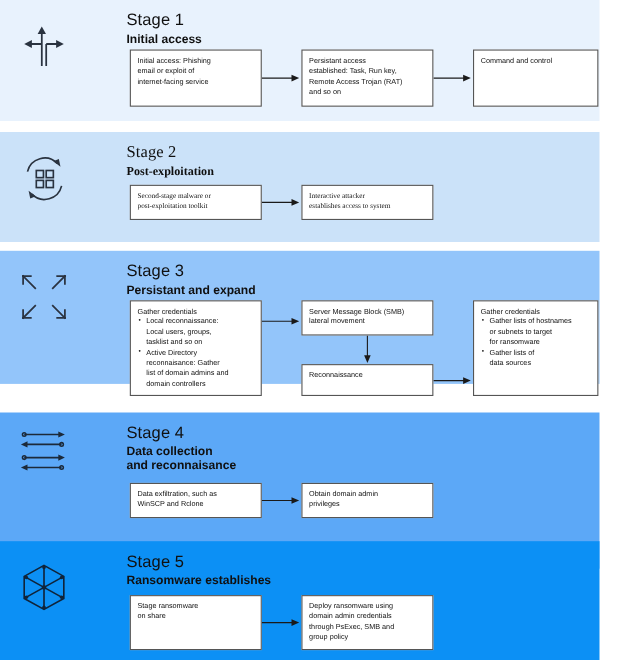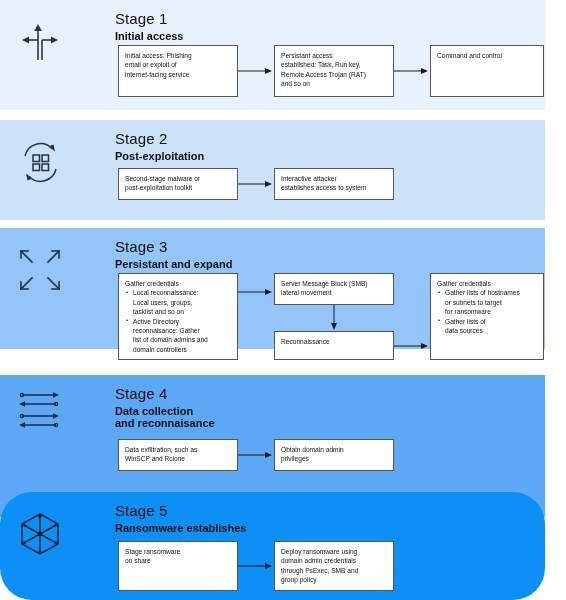--- a/index.html
+++ b/index.html
@@ -155,21 +155,21 @@
         <path d="M0 7 L28 7" stroke="#1a1a1a" stroke-width="1"></path>
         <path d="M34 7 L27 4 L27 10 Z" fill="#1a1a1a"></path>
       </svg>
     </div>
 
     <div class="node" style="left:430px; top:45px; width:114px; height:52px;">
       <span class="node-text">Command and control</span>
     </div>
   </div>
 
-  <div class="stage" style="top:120px; height:100px; background:#cbe2f9;">
+  <div class="stage" style="top:120px; height:100px; background:#cbe2f9;font-family:Liberation Serif, serif;">
 
     <div class="stage-icon">
       <svg viewBox="0 0 56 56">
         <g stroke="#2a3340" stroke-width="1.5" fill="none">
           <rect x="21" y="21" width="6.5" height="6.5"></rect>
           <rect x="30" y="21" width="6.5" height="6.5"></rect>
           <rect x="21" y="30" width="6.5" height="6.5"></rect>
           <rect x="30" y="30" width="6.5" height="6.5"></rect>
           <path d="M13 22 A16 16 0 0 1 40 14.5"></path>
           <path d="M44 35 A16 16 0 0 1 17 42.5"></path>
@@ -327,21 +327,21 @@
         <path d="M34 7 L27 4 L27 10 Z" fill="#1a1a1a"></path>
       </svg>
     </div>
 
     <div class="node" style="left:274px; top:64px; width:120px; height:32px;">
       <span class="node-text">Obtain domain admin
 privileges</span>
     </div>
   </div>
 
-  <div class="stage" style="top:492px; height:108px; background:#0c90f5;border-radius:32px;">
+  <div class="stage" style="top:492px; height:108px; background:#0c90f5;">
 
     <div class="stage-icon">
       <svg viewBox="0 0 56 56">
         <g stroke="#10243a" stroke-width="1.5" fill="none">
           <path d="M28 8 L46 18 L46 38 L28 48 L10 38 L10 18 Z"></path>
           <path d="M28 28 L28 8"></path>
           <path d="M28 28 L46 18"></path>
           <path d="M28 28 L46 38"></path>
           <path d="M28 28 L28 48"></path>
           <path d="M28 28 L10 38"></path>

